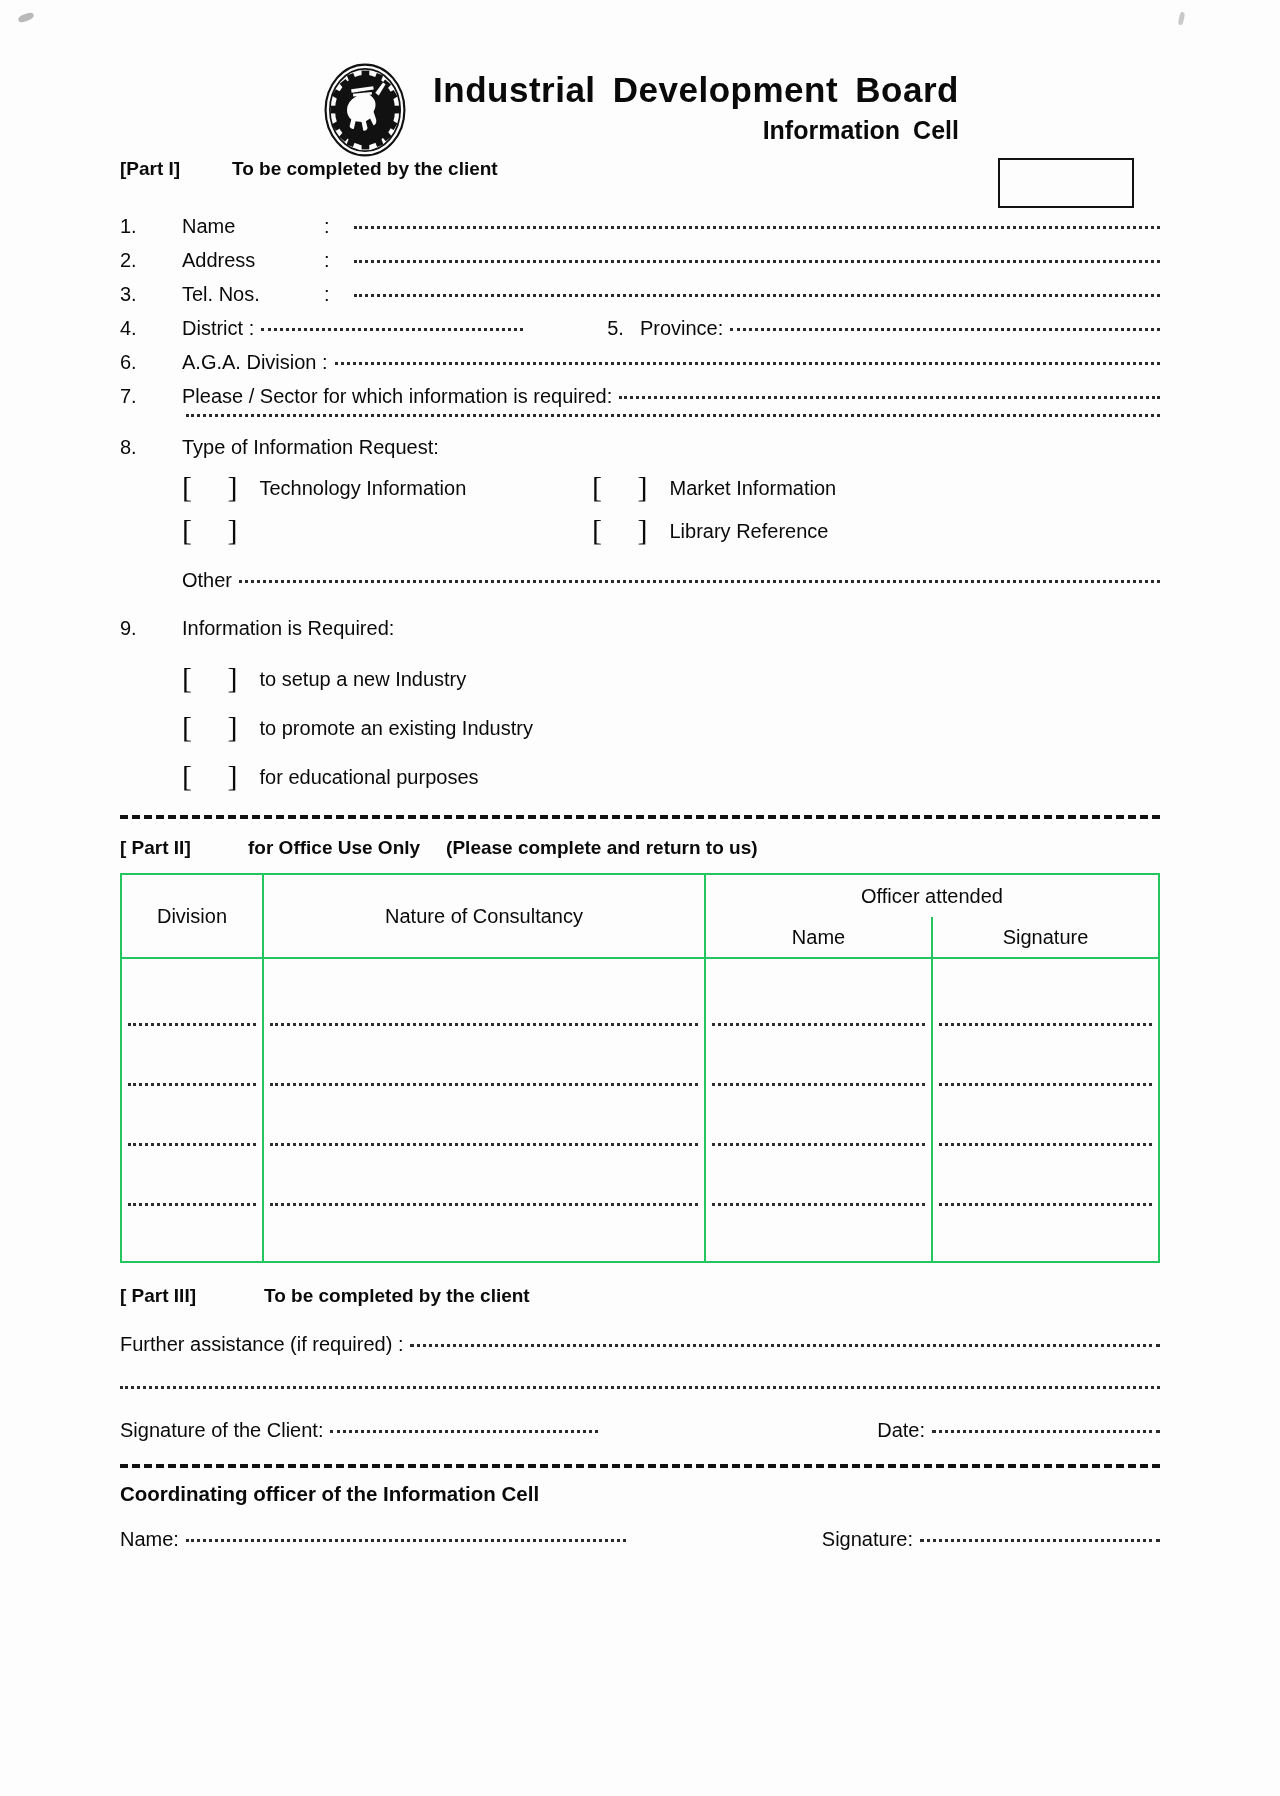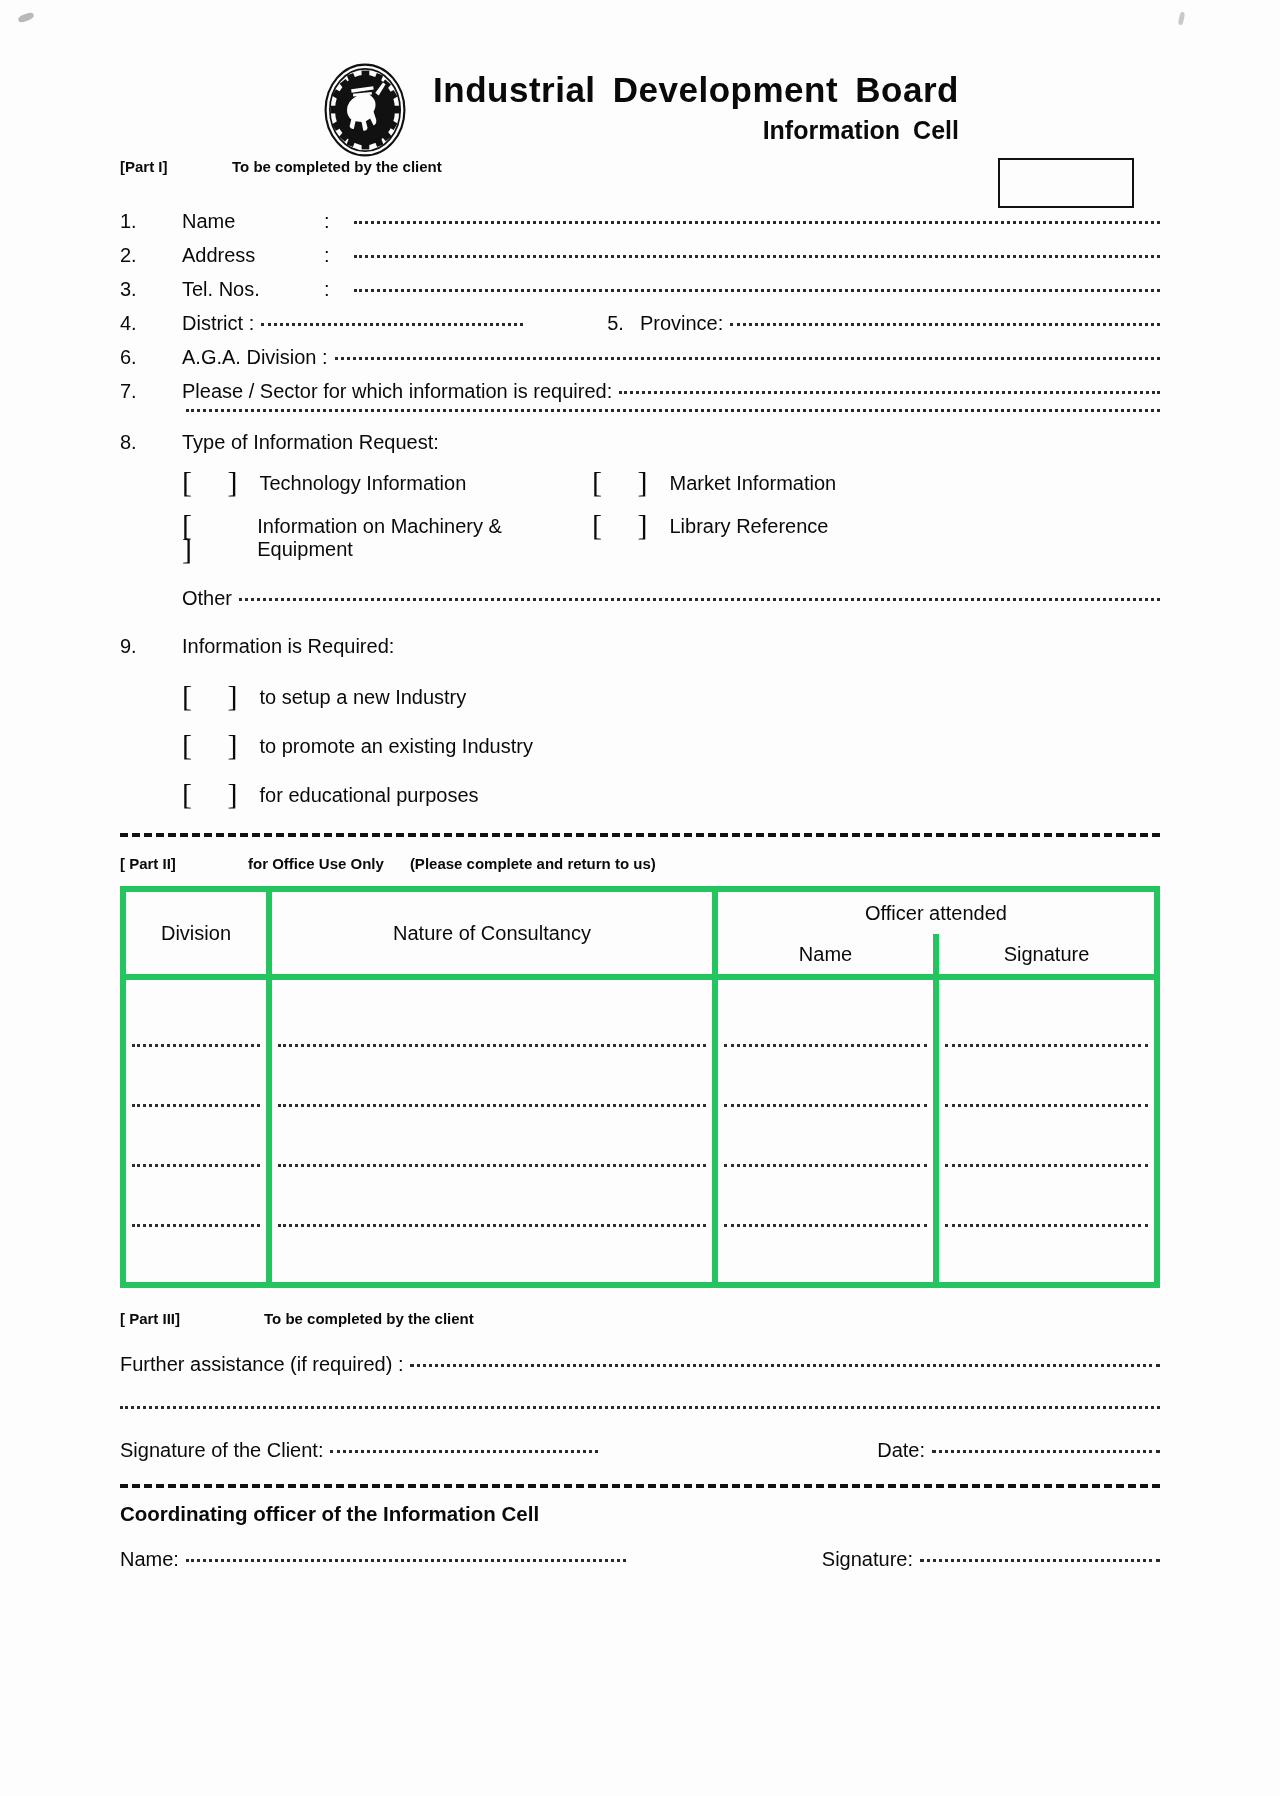--- a/index.html
+++ b/index.html
@@ -84,21 +84,21 @@
     margin: 0 auto;
     width: 1040px;
     padding-left: 0;
   }
 
   
   .part-head {
     display: flex;
     align-items: flex-end;
     font-weight: bold;
-    font-size: 15px;
+    font-size: 19px;
   }
   .part-tag { width: 112px; flex: none; }
   .part-tag.wide { width: 128px; }
 
   .ref-box {
     position: absolute;
     right: 26px;
     top: 0;
     width: 132px;
     height: 46px;
@@ -174,21 +174,21 @@
   }
 
   
   table.office {
     border-collapse: collapse;
     width: 100%;
     margin-top: 14px;
     table-layout: fixed;
   }
   table.office th, table.office td {
-    border: 6px solid #22c55e;
+    border: 2px solid #22c55e;
     font-weight: normal;
     font-size: 20px;
     padding: 0;
   }
   .th-division { width: 140px; height: 42px; text-align: center; vertical-align: middle; }
   .th-nature   { width: 440px; text-align: center; vertical-align: middle; }
   .th-officer  { text-align: center; vertical-align: middle; height: 42px; }
   .th-name     { width: 215px; text-align: center; height: 40px; }
   .th-sig      { text-align: center; height: 40px; }
   .officer-group { border-bottom: none !important; }
@@ -368,21 +368,20 @@
               <span class="chk-label">Technology Information</span>
             </span>
             <span class="chk-col second">
               <span class="chk">[  ]</span>
               <span class="chk-label">Market Information</span>
             </span>
           </div>
           <div class="chk-row">
             <span class="chk-col">
               <span class="chk">[  ]</span>
-              <span class="chk-label">Information on Machinery &amp; Equipment</span>
             </span>
             <span class="chk-col second">
               <span class="chk">[  ]</span>
               <span class="chk-label">Library Reference</span>
             </span>
           </div>
           <div class="other-row">
             <span>Other</span>
             <span class="dots inline"></span>
           </div>

